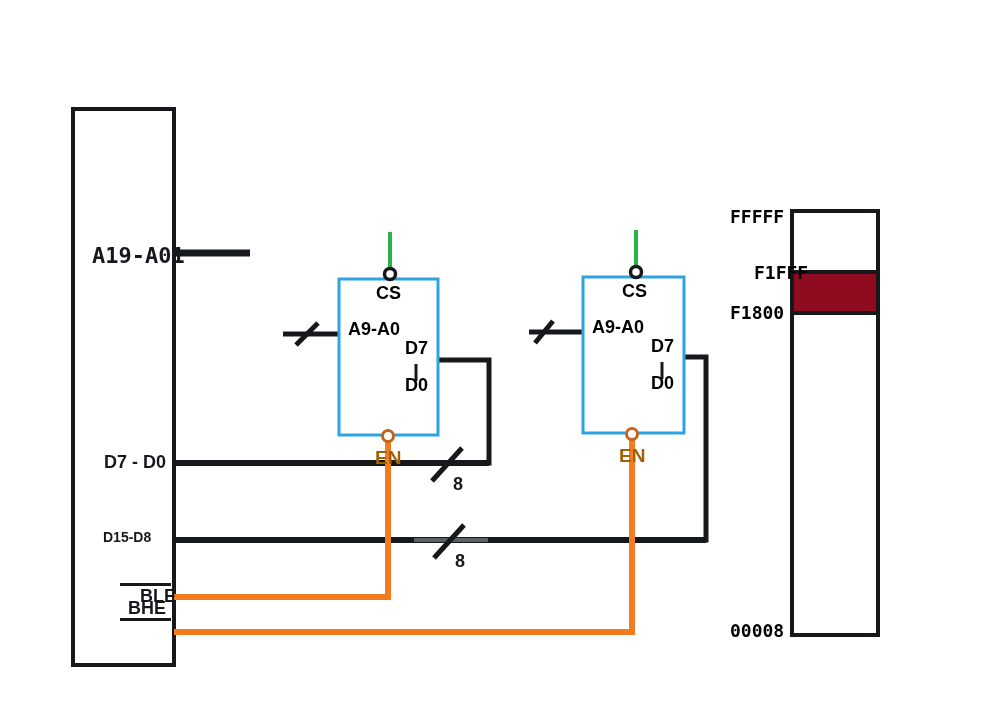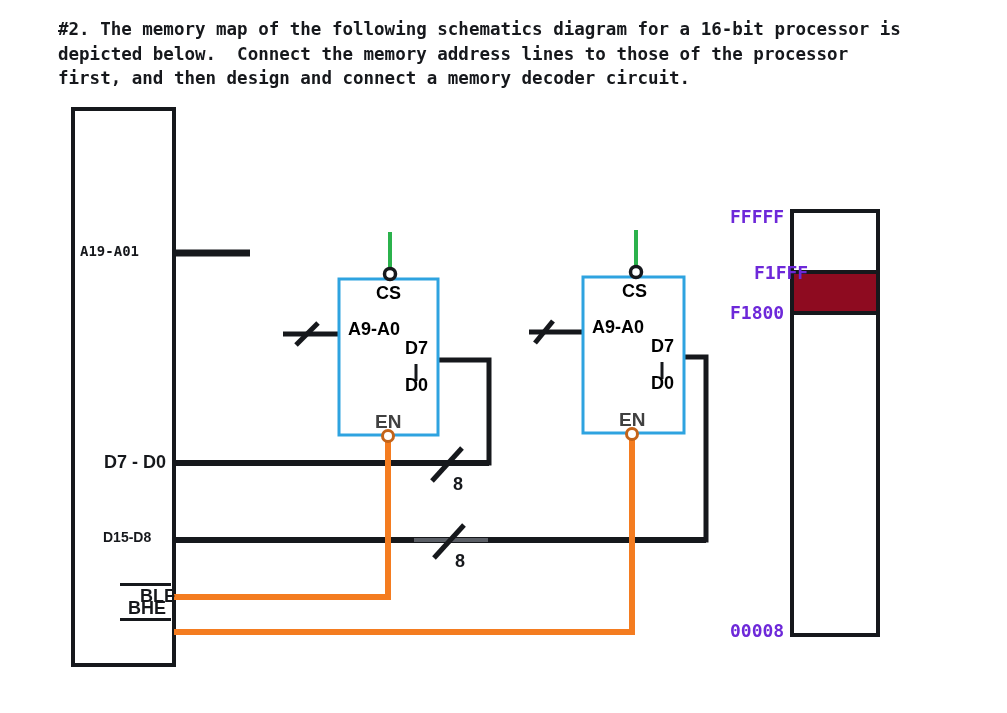--- a/index.html
+++ b/index.html
@@ -52,44 +52,42 @@
     margin-left: 8px;
   }
   .chip-label {
     position: absolute;
     font-family: "Liberation Sans", "DejaVu Sans", sans-serif;
     font-weight: 700;
     color: #000000;
     white-space: nowrap;
   }
   .chip-en {
-    color: #404040;
+    color: #a16207;
+    margin-top: 36px;
   }
   .overbar {
     position: absolute;
     background: #16181c;
   }
   .mem-lbl {
     position: absolute;
     font-family: "DejaVu Sans Mono", "Liberation Mono", monospace;
     font-size: 18px;
     font-weight: 700;
-    color: #6d28d9;
+    color: #000000;
     white-space: nowrap;
     text-align: right;
   }
 </style>
 </head>
 <body>
 
 <div id="page">
 
-  <div id="question-text">#2. The memory map of the following schematics diagram for a 16-bit processor is
-depicted below.  Connect the memory address lines to those of the processor
-first, and then design and connect a memory decoder circuit.</div>
 
   <svg id="schematic" viewBox="0 0 1007 713" width="1007" height="713" xmlns="http://www.w3.org/2000/svg">
 
     <rect x="73" y="109" width="101" height="556" fill="#ffffff" stroke="#16181c" stroke-width="4"></rect>
 
     <line x1="174" y1="253" x2="250" y2="253" stroke="#16181c" stroke-width="7" stroke-linecap="butt"></line>
 
     <line x1="174" y1="463" x2="489" y2="463" stroke="#16181c" stroke-width="6" stroke-linecap="butt"></line>
 
     <line x1="174" y1="540" x2="706" y2="540" stroke="#16181c" stroke-width="6" stroke-linecap="butt"></line>
@@ -130,21 +128,21 @@
     <line x1="662" y1="362" x2="662" y2="379" stroke="#16181c" stroke-width="3"></line>
 
     <circle cx="632" cy="434" r="5.5" fill="#ffffff" stroke="#C4641A" stroke-width="3"></circle>
 
     <rect x="792" y="211" width="86" height="424" fill="#ffffff" stroke="#16181c" stroke-width="4"></rect>
     <rect x="794" y="273" width="82" height="39" fill="#8E0B20" stroke="none"></rect>
     <line x1="792" y1="272" x2="878" y2="272" stroke="#16181c" stroke-width="4"></line>
     <line x1="792" y1="313" x2="878" y2="313" stroke="#16181c" stroke-width="4"></line>
   </svg>
 
-  <div class="lbl" style="left:80px; top:243px; font-size:14px;">A19-A01</div>
+  <div class="lbl" style="left:92px; top:243px; font-size:22px;">A19-A01</div>
 
   <div class="lbl lbl-sans" style="left:96px; top:452px; font-size:18px;">D7 - D0</div>
 
   <div class="lbl lbl-sans" style="left:95px; top:529px; font-size:14px;">D15-D8</div>
 
   <div class="lbl lbl-sans" style="left:132px; top:586px; font-size:18px;">BLE</div>
   <div class="overbar" style="left:120px; top:583px; width:51px; height:2.5px;"></div>
 
   <div class="lbl lbl-sans" style="left:120px; top:598px; font-size:18px;">BHE</div>
   <div class="overbar" style="left:120px; top:618px; width:51px; height:2.5px;"></div>

